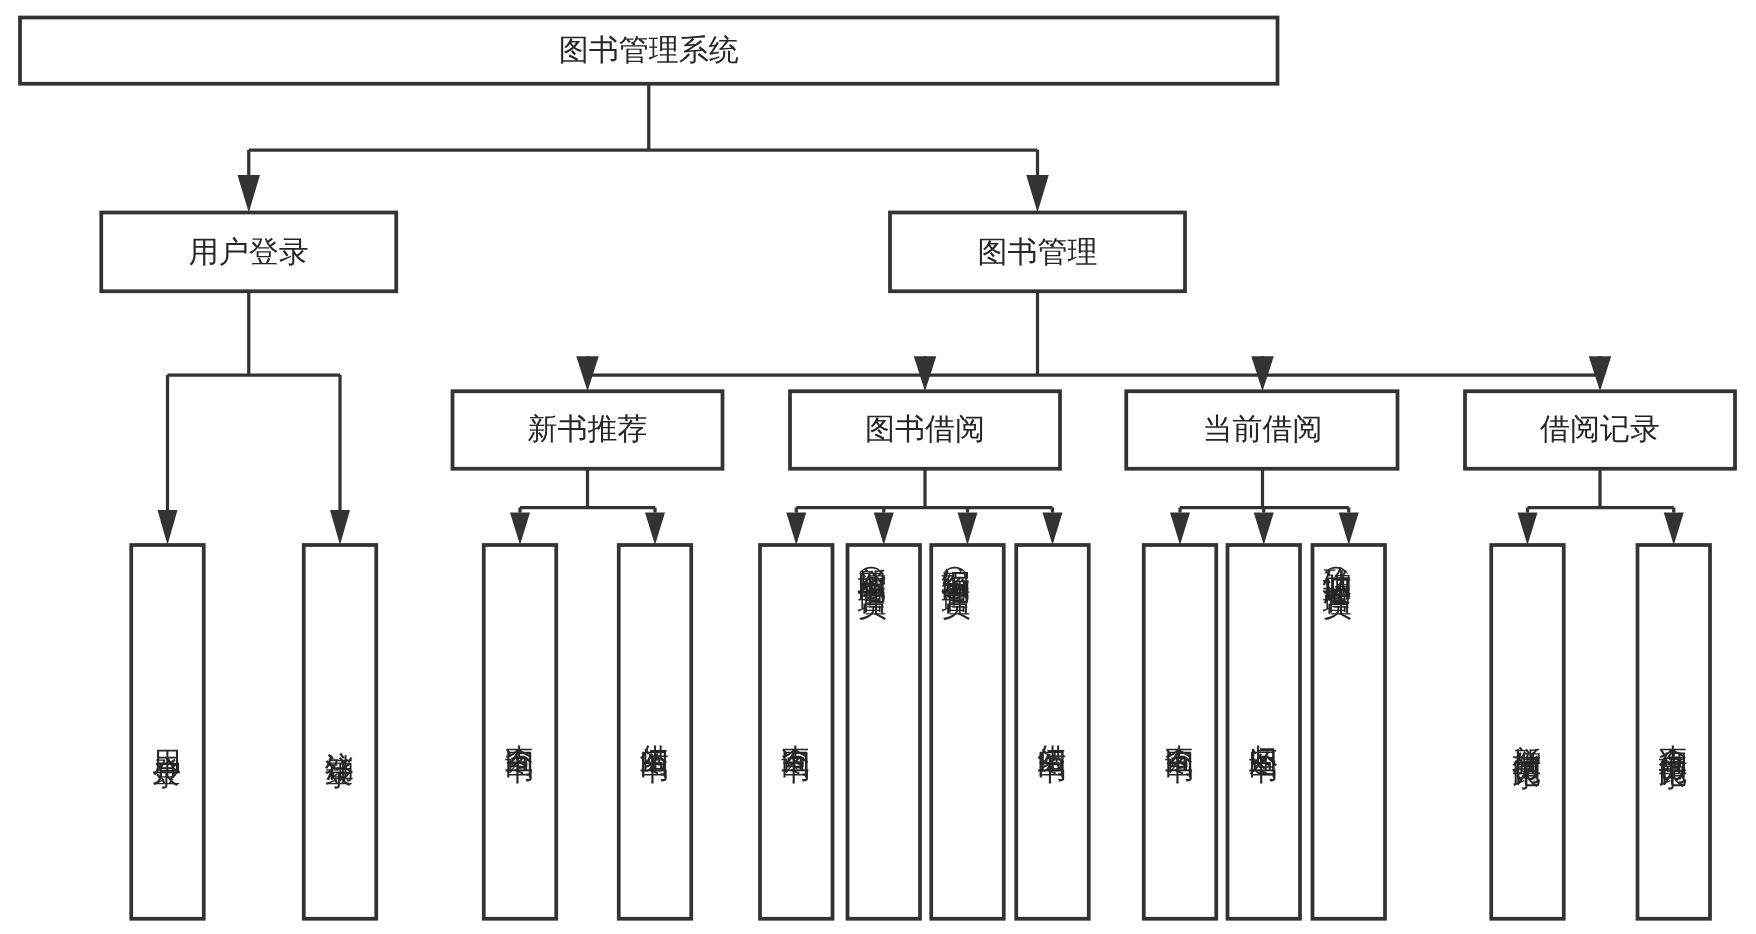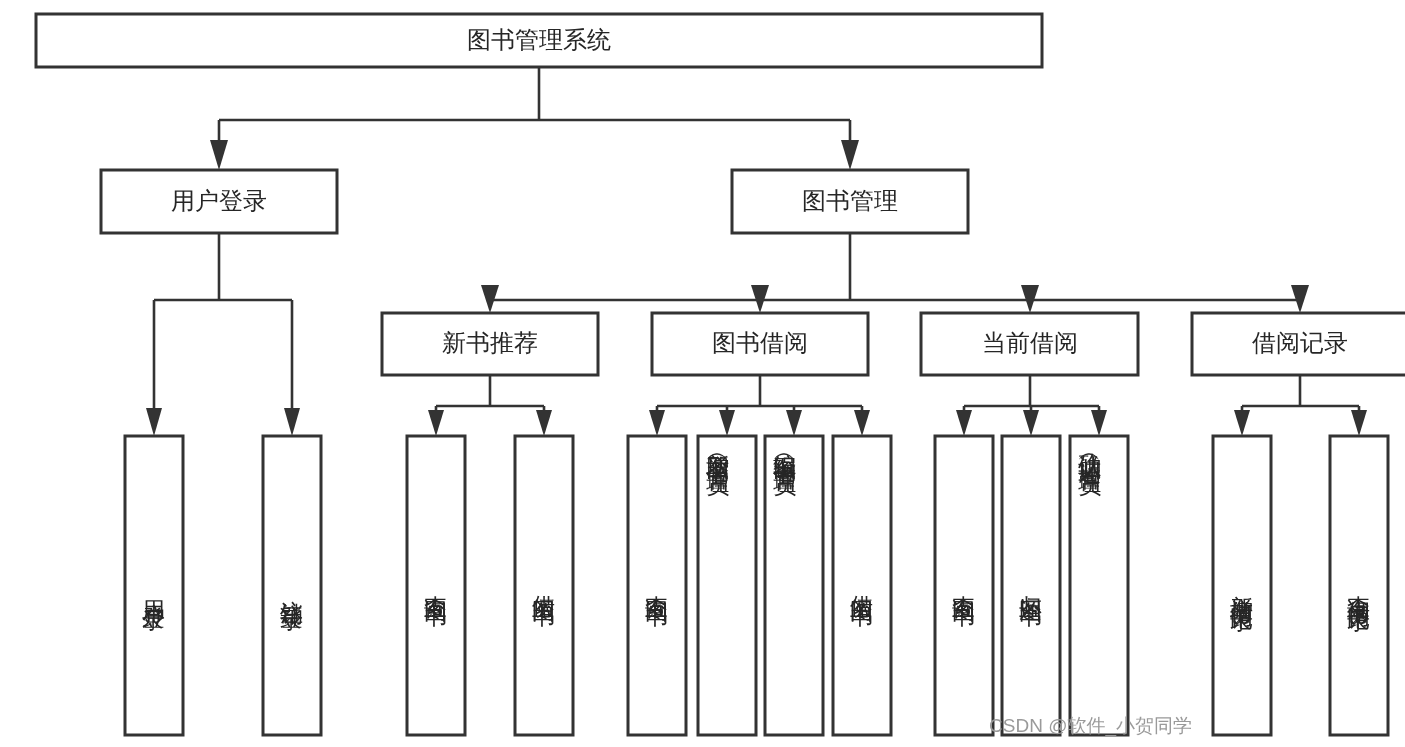--- a/index.html
+++ b/index.html
@@ -11,21 +11,20 @@
     width: 1405px;
     height: 747px;
     font-family: "Liberation Sans", "DejaVu Sans", sans-serif;
     overflow: hidden;
     position: relative;
   }
   #diagram-root {
     position: relative;
     width: 1186px;
     height: 747px;
-    margin-left: 20px;
   }
   svg.diagram-svg {
     position: absolute;
     left: 0;
     top: 0;
     width: 1405px;
     height: 747px;
   }
   .node-box {
     fill: #ffffff;
@@ -244,15 +243,14 @@
       <text class="node-label-v" x="1222" y="586">新增借阅记录</text>
     </g>
 
     <g>
       <rect class="node-box" x="1310" y="436" width="58" height="299"></rect>
       <text class="node-label-v" x="1339" y="586">查询借阅记录</text>
     </g>
 
   </svg>
 
-  <div class="watermark">CSDN @软件_小贺同学</div>
 
 </div>
 
 </body></html>

